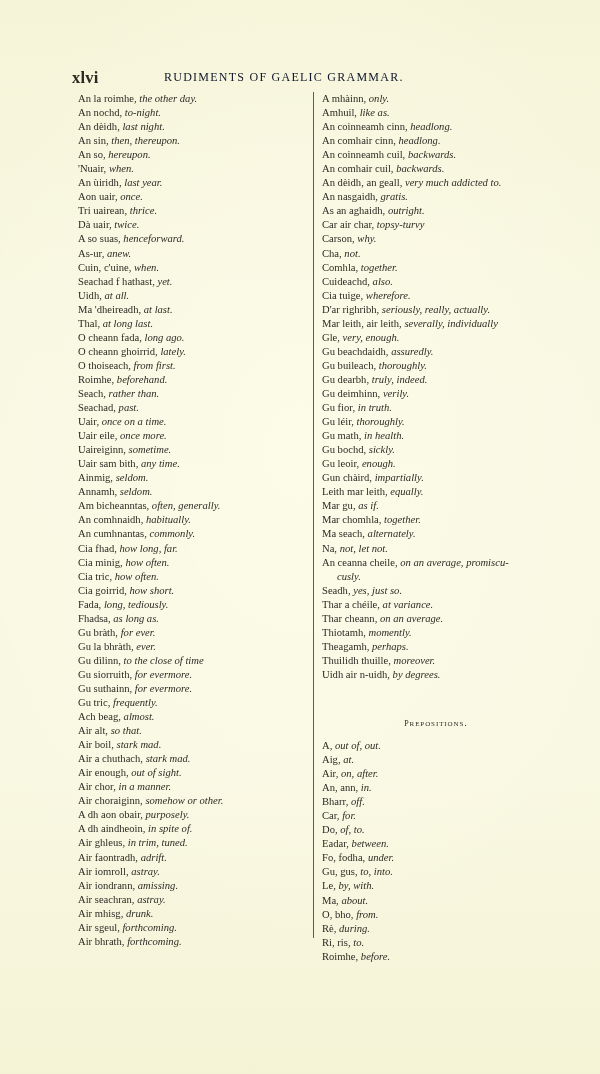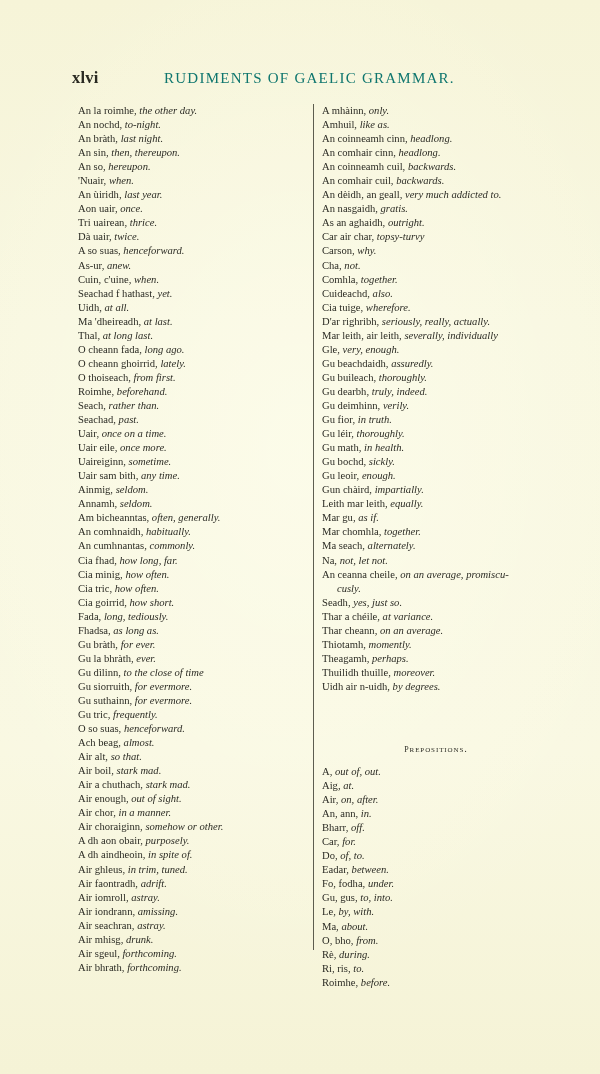--- a/index.html
+++ b/index.html
@@ -48,32 +48,32 @@
     top: 0;
     font-size: 16.5px;
     font-weight: bold;
     letter-spacing: 0.2px;
     color: #2a2a22;
   }
   .runtitle {
     position: absolute;
     left: 92px;
     top: 2px;
-    font-size: 15px;
+    font-size: 12px;
     letter-spacing: 1.25px;
-    color: #0f766e;
+    color: #0f172a;
     white-space: nowrap;
     text-align: center;
   }
 
   
   .columns {
     position: absolute;
     left: 72px;
-    top: 104px;
+    top: 92px;
     width: 470px;
     height: 850px;
   }
   .rule {
     position: absolute;
     left: 241px;
     top: 0px;
     width: 1px;
     height: 846px;
     background: #3a3a2e;
@@ -105,21 +105,21 @@
   .cont {
     display: block;
     padding-left: 15px;
     font-style: italic;
   }
 
   .sect-head {
     text-align: center;
     font-size: 10.4px;
     letter-spacing: 0.9px;
-    margin-top: 48px;
+    margin-top: 34px;
     margin-bottom: 9px;
     font-variant: small-caps;
     text-transform: lowercase;
   }
   .sect-head::first-letter { font-size: 11.6px; }
 </style>
 </head>
 <body>
 
 <div class="page"></div>
@@ -131,21 +131,21 @@
     <div class="runtitle">RUDIMENTS OF GAELIC GRAMMAR.</div>
   </div>
 
   <div class="columns">
 
     <div class="rule"></div>
 
     <div class="col col-left" id="col-left">
         <div class="entry"><span class="gd">An la roimhe,</span><span class="en"> the other day.</span></div>
         <div class="entry"><span class="gd">An nochd,</span><span class="en"> to-night.</span></div>
-        <div class="entry"><span class="gd">An bràth,</span><span class="en"> last night.</span></div>
+        <div class="entry"><span class="gd">An dèidh,</span><span class="en"> last night.</span></div>
         <div class="entry"><span class="gd">An sin,</span><span class="en"> then, thereupon.</span></div>
         <div class="entry"><span class="gd">An so,</span><span class="en"> hereupon.</span></div>
         <div class="entry"><span class="gd">'Nuair,</span><span class="en"> when.</span></div>
         <div class="entry"><span class="gd">An ùiridh,</span><span class="en"> last year.</span></div>
         <div class="entry"><span class="gd">Aon uair,</span><span class="en"> once.</span></div>
         <div class="entry"><span class="gd">Tri uairean,</span><span class="en"> thrice.</span></div>
         <div class="entry"><span class="gd">Dà uair,</span><span class="en"> twice.</span></div>
         <div class="entry"><span class="gd">A so suas,</span><span class="en"> henceforward.</span></div>
         <div class="entry"><span class="gd">As-ur,</span><span class="en"> anew.</span></div>
         <div class="entry"><span class="gd">Cuin, c'uine,</span><span class="en"> when.</span></div>
@@ -173,21 +173,20 @@
         <div class="entry"><span class="gd">Cia tric,</span><span class="en"> how often.</span></div>
         <div class="entry"><span class="gd">Cia goirrid,</span><span class="en"> how short.</span></div>
         <div class="entry"><span class="gd">Fada,</span><span class="en"> long, tediously.</span></div>
         <div class="entry"><span class="gd">Fhadsa,</span><span class="en"> as long as.</span></div>
         <div class="entry"><span class="gd">Gu bràth,</span><span class="en"> for ever.</span></div>
         <div class="entry"><span class="gd">Gu la bhràth,</span><span class="en"> ever.</span></div>
         <div class="entry"><span class="gd">Gu dìlinn,</span><span class="en"> to the close of time</span></div>
         <div class="entry"><span class="gd">Gu siorruith,</span><span class="en"> for evermore.</span></div>
         <div class="entry"><span class="gd">Gu suthainn,</span><span class="en"> for evermore.</span></div>
         <div class="entry"><span class="gd">Gu tric,</span><span class="en"> frequently.</span></div>
-        <div class="entry"><span class="gd">O so suas,</span><span class="en"> henceforward.</span></div>
         <div class="entry"><span class="gd">Ach beag,</span><span class="en"> almost.</span></div>
         <div class="entry"><span class="gd">Air alt,</span><span class="en"> so that.</span></div>
         <div class="entry"><span class="gd">Air boil,</span><span class="en"> stark mad.</span></div>
         <div class="entry"><span class="gd">Air a chuthach,</span><span class="en"> stark mad.</span></div>
         <div class="entry"><span class="gd">Air enough,</span><span class="en"> out of sight.</span></div>
         <div class="entry"><span class="gd">Air chor,</span><span class="en"> in a manner.</span></div>
         <div class="entry"><span class="gd">Air choraiginn,</span><span class="en"> somehow or other.</span></div>
         <div class="entry"><span class="gd">A dh aon obair,</span><span class="en"> purposely.</span></div>
         <div class="entry"><span class="gd">A dh aindheoin,</span><span class="en"> in spite of.</span></div>
         <div class="entry"><span class="gd">Air ghleus,</span><span class="en"> in trim, tuned.</span></div>

